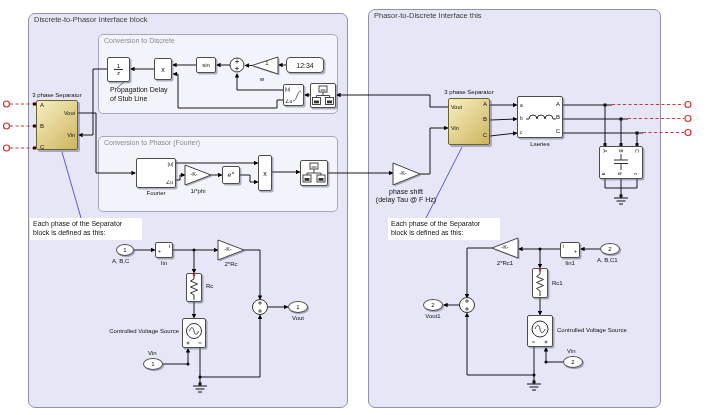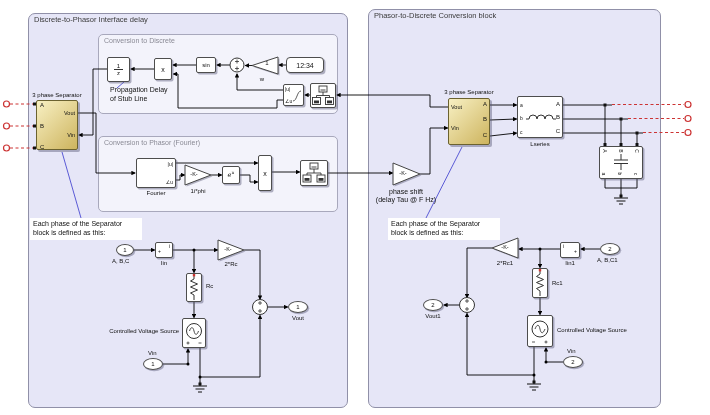--- a/index.html
+++ b/index.html
@@ -35,23 +35,23 @@
 .frac b{display:block;font-weight:normal;border-bottom:1px solid #333;padding:0 3px}
 .exp{font-family:"DejaVu Serif",serif;font-style:italic;font-size:6.5px}
 .exp sup{font-size:4.5px}
 </style>
 </head>
 <body>
 
 <div class="canvas">
 
   <div class="frame" style="left:28px;top:13px;width:320px;height:395px"></div>
-  <span class="lbl t8" style="left:34px;top:16px">Discrete-to-Phasor Interface delay</span>
+  <span class="lbl t8" style="left:34px;top:16px">Discrete-to-Phasor Interface block</span>
   <div class="frame" style="left:368px;top:9px;width:293px;height:399px"></div>
-  <span class="lbl t8" style="left:374px;top:12px">Phasor-to-Discrete Conversion block</span>
+  <span class="lbl t8" style="left:374px;top:12px">Phasor-to-Discrete Interface this</span>
 
   <div class="subframe" style="left:98px;top:34px;width:240px;height:80px"></div>
   <span class="lbl gray" style="left:104px;top:37px">Conversion to Discrete</span>
   <div class="subframe" style="left:98px;top:136px;width:240px;height:76px"></div>
   <span class="lbl gray" style="left:104px;top:139px">Conversion to Phasor (Fourier)</span>
 
   <svg class="wires" width="710" height="415">
     <defs>
       <marker id="arr" markerWidth="5" markerHeight="5" refX="4" refY="2.5" orient="auto">
           <path d="M0 0 L5 2.5 L0 5 z" fill="#000"></path>

